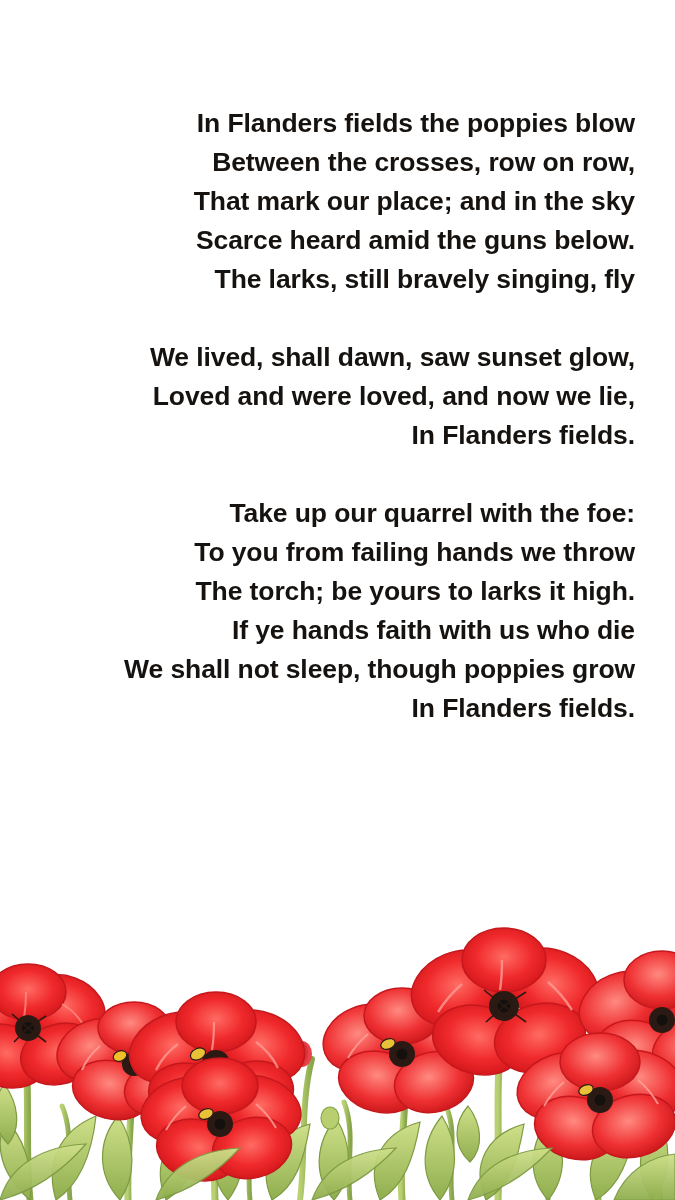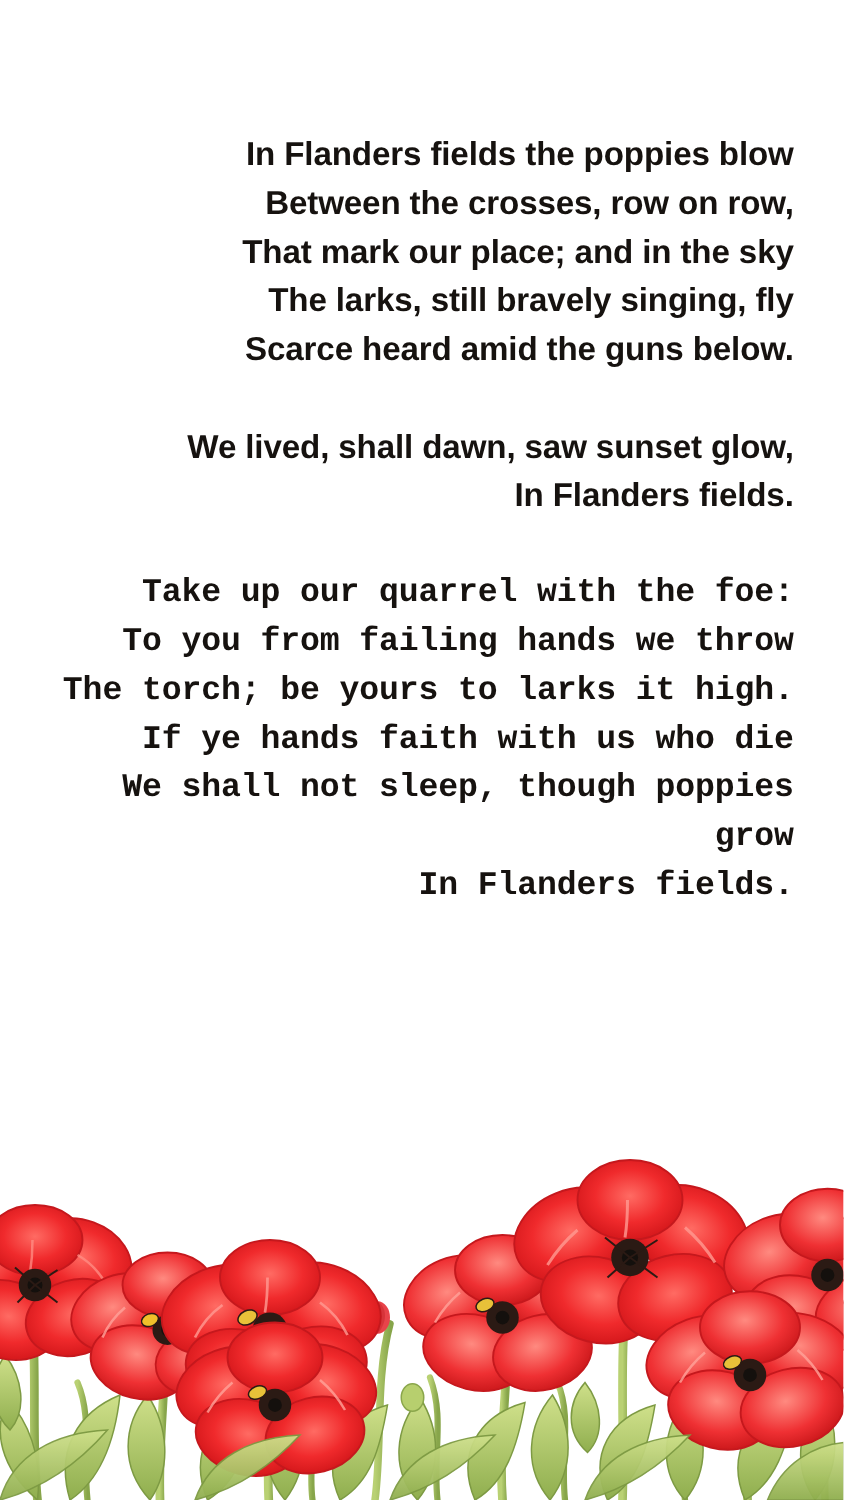--- a/index.html
+++ b/index.html
@@ -26,21 +26,21 @@
     width: 675px;
     padding: 0 40px;
     text-align: right;
     color: #16120f;
     font-weight: 700;
     font-size: 26.5px;
     line-height: 39px;
     letter-spacing: -0.1px;
   }
   .stanza { margin-bottom: 39px; }
-  .stanza:last-child { margin-bottom: 16px; font-family: Liberation Mono, monospace; }
+  .stanza:last-child { margin-bottom: 16px; }
   .line { white-space: pre-wrap; }
 
   
   .flower-band {
     position: absolute;
     left: 0;
     bottom: 0;
     width: 675px;
     height: 356px;
     overflow: hidden;
@@ -51,26 +51,27 @@
 <body>
 
 <div class="page">
 
   <div class="poem">
 
     <div class="stanza">
       <div class="line">In Flanders fields the poppies blow</div>
       <div class="line">Between the crosses, row on row,</div>
       <div class="line">That mark our place; and in the sky</div>
+      <div class="line">Scarce heard amid the guns below.</div>
       <div class="line">The larks, still bravely singing, fly</div>
-      <div class="line">Scarce heard amid the guns below.</div>
     </div>
 
     <div class="stanza">
       <div class="line">We lived, shall dawn, saw sunset glow,</div>
+      <div class="line">Loved and were loved, and now we lie,</div>
       <div class="line">In Flanders fields.</div>
     </div>
 
     <div class="stanza">
       <div class="line">Take up our quarrel with the foe:</div>
       <div class="line">To you from failing hands we throw</div>
       <div class="line">The torch; be yours to larks it high.</div>
       <div class="line">If ye hands faith with us who die</div>
       <div class="line">We shall not sleep, though poppies grow</div>
       <div class="line">In Flanders fields.</div>

